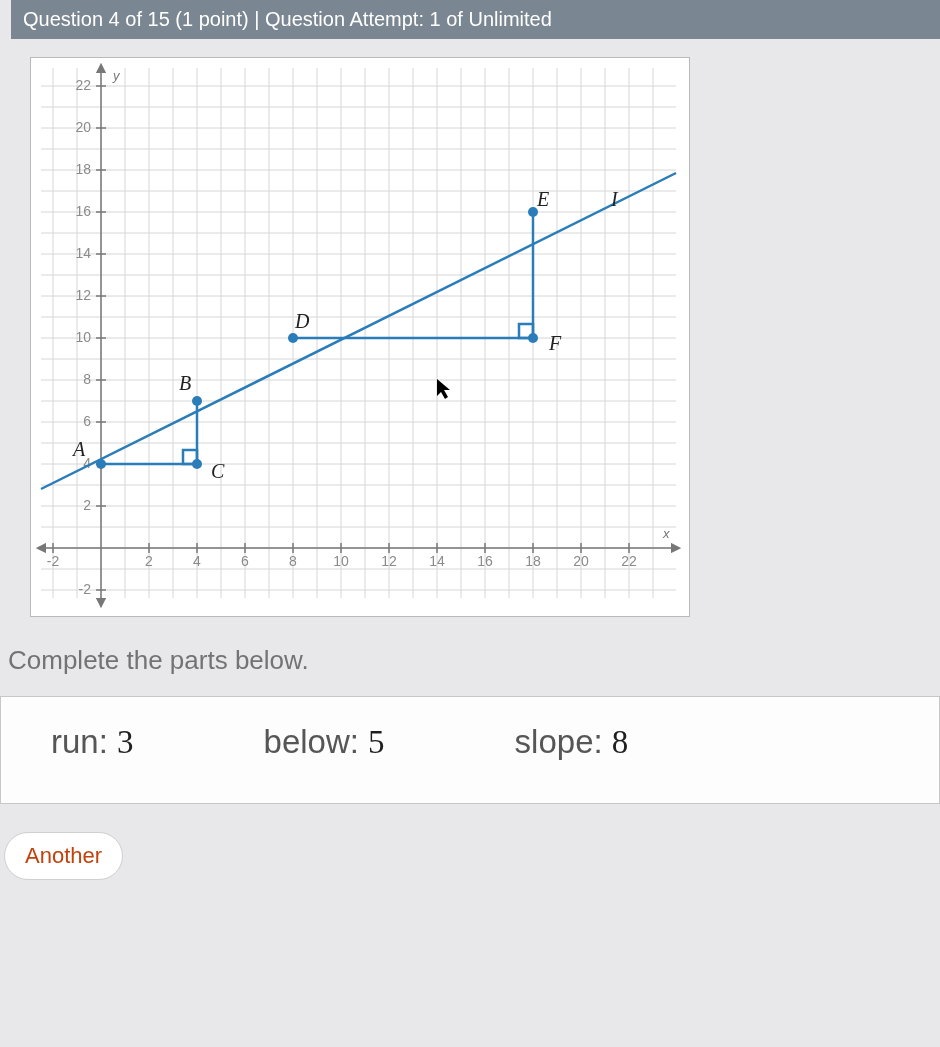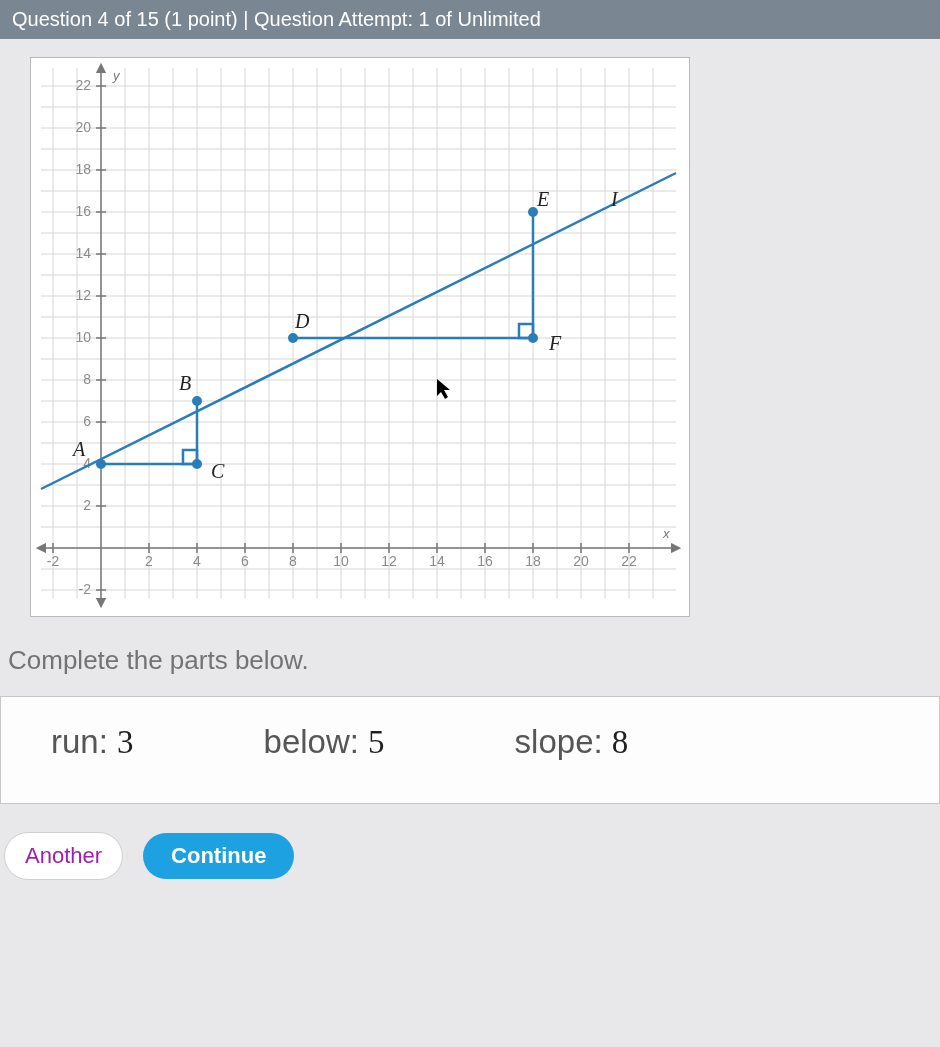--- a/index.html
+++ b/index.html
@@ -9,20 +9,21 @@
     width: 940px;
     height: 1047px;
     overflow: hidden;
   }
   .header-bar {
     background: #7a8691;
     color: #fff;
     padding: 8px 12px;
     font-size: 20px;
     font-weight: 400;
+    margin-left: 11px;
   }
   .content {
     padding: 18px 0 0 0;
   }
   .graph-frame {
     margin: 0 0 0 30px;
     background: #fff;
     border: 1px solid #b9b9b9;
     width: 660px;
     height: 560px;
@@ -60,21 +61,21 @@
     gap: 20px;
     margin-top: 28px;
     padding-left: 4px;
   }
   .another-btn {
     background: #fff;
     border: 1px solid #cfcfcf;
     border-radius: 24px;
     padding: 10px 20px;
     font-size: 22px;
-    color: #a21caf;
+    color: #c2410c;
     font-weight: 500;
   }
   .continue-btn {
     background: #1ea1e0;
     border: none;
     border-radius: 24px;
     padding: 10px 28px;
     font-size: 22px;
     color: #fff;
     font-weight: 600;
@@ -278,16 +279,15 @@
       </div>
       <div>
         <span>slope:</span>
         <span class="val">8</span>
       </div>
     </div>
   </div>
 
   <div class="bottom-bar">
     <button class="another-btn">Another</button>
-    <button class="continue-btn">Continue</button>
   </div>
 
 </div>
 
 </body></html>

